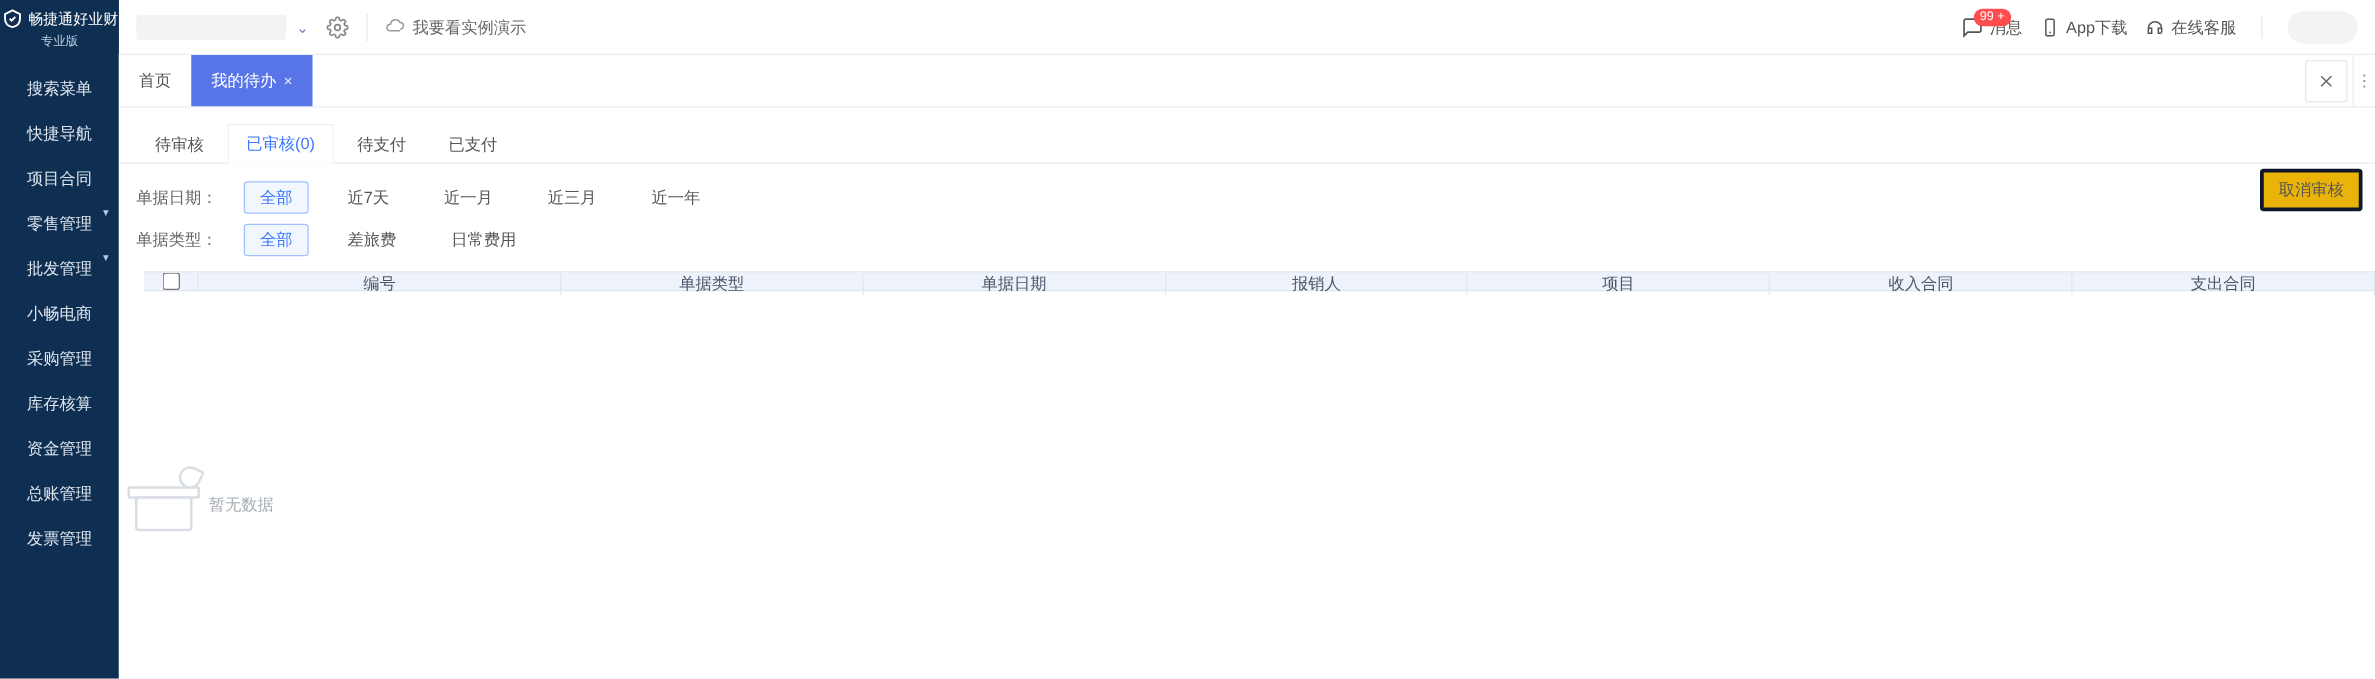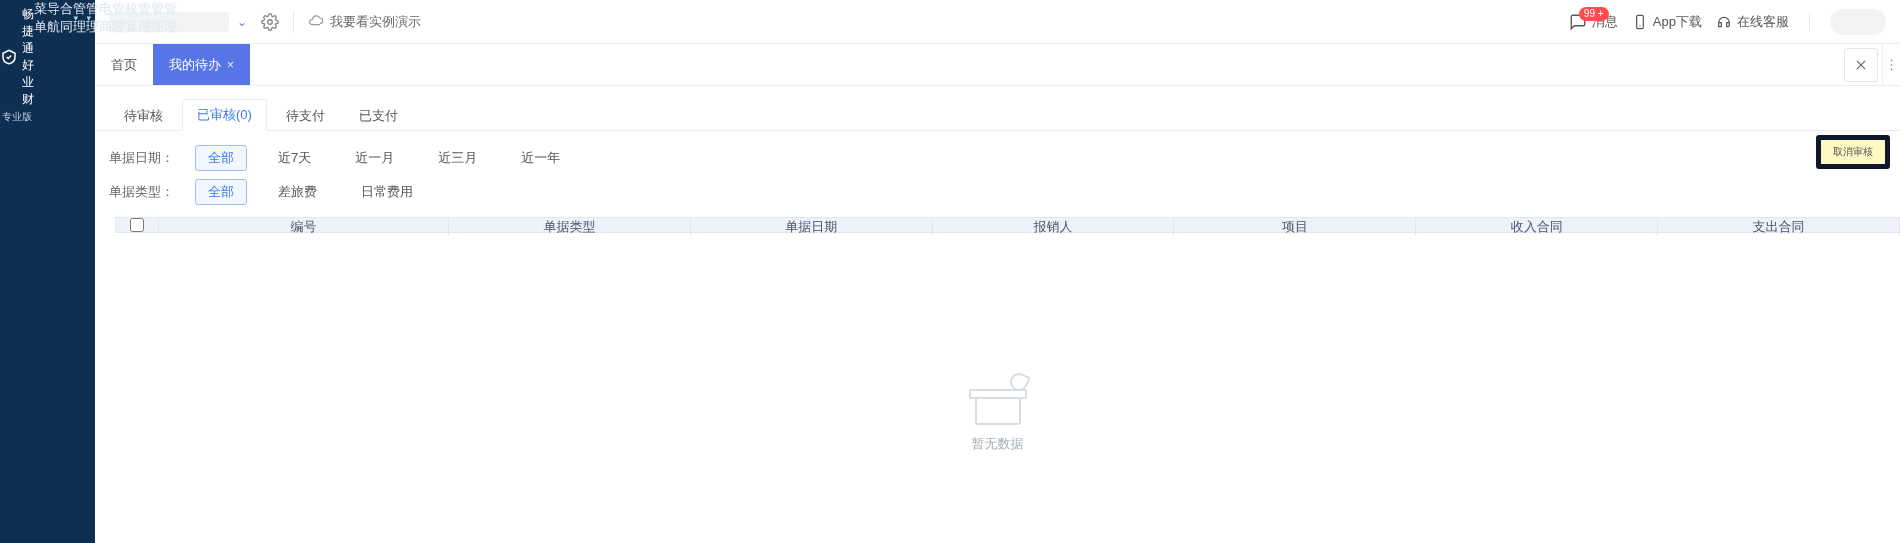--- a/index.html
+++ b/index.html
@@ -10,21 +10,21 @@
       background: #fff;
       overflow: hidden;
     }
     .app { display: flex; width: 100vw; height: 100vh; }
     
     .sidebar {
       width: 95px;
       background: #0e2f52;
       color: #dfe6ee;
       display: flex;
-      flex-direction: row;
+      flex-direction: column;
       flex-shrink: 0;
     }
     .brand {
       display: flex;
       flex-direction: column;
       align-items: center;
       padding: 6px 0 4px;
       background: #0e2f52;
     }
     .brand-top { display:flex; align-items:center; gap:4px; }
@@ -137,22 +137,22 @@
       padding:3px 12px; border-radius:3px; cursor:pointer; color:#555;
       border:1px solid transparent;
     }
     .chip.active {
       color:#3a77ff; border-color:#9fc0ff; background:#f2f7ff;
     }
     .action-right {
       position:absolute; right:10px; top:4px;
     }
     .btn-outline {
-      border:5px solid #0f172a; background:#fef9c3; color:#555;
-      padding:5px 12px; border-radius:3px; font-size:10px; cursor:pointer;
+      border:3px solid #0f172a; background:#eab308; color:#555;
+      padding:5px 12px; border-radius:3px; font-size:13px; cursor:pointer;
     }
     
     .table-wrap { padding: 8px 0 0 0; }
     .thead-row {
       display:flex;
       background:#eef3fb;
       border-top:1px solid #e1e7f0;
       border-bottom:1px solid #e1e7f0;
       height:16px; align-items:flex-start;margin-left:20px;
     }
@@ -161,21 +161,21 @@
       font-size:13px; color:#4a5568;
       border-right:1px solid #e1e7f0;
     }
     .th-check { width:44px; }
     .th1 { flex: 1.2; }
     .th-generic { flex:1; }
     .th-last { flex:1; border-right:none; }
     input[type=checkbox]{ width:14px; height:14px; }
     
     .empty {
-      display:flex; flex-direction:column; align-items:center;
+      display:flex; align-items:center;
       padding: 140px 0 20px;
       color:#a7adb5; font-size:13px;
     }
     .empty-illus {
       width:72px; height:52px; position:relative; margin-bottom:10px;
     }
     .empty-box {
       width:46px; height:28px; border:2px solid #d9dee5; border-radius:3px;
       position:absolute; bottom:0; left:50%; transform:translateX(-50%);
       background:#fff;

